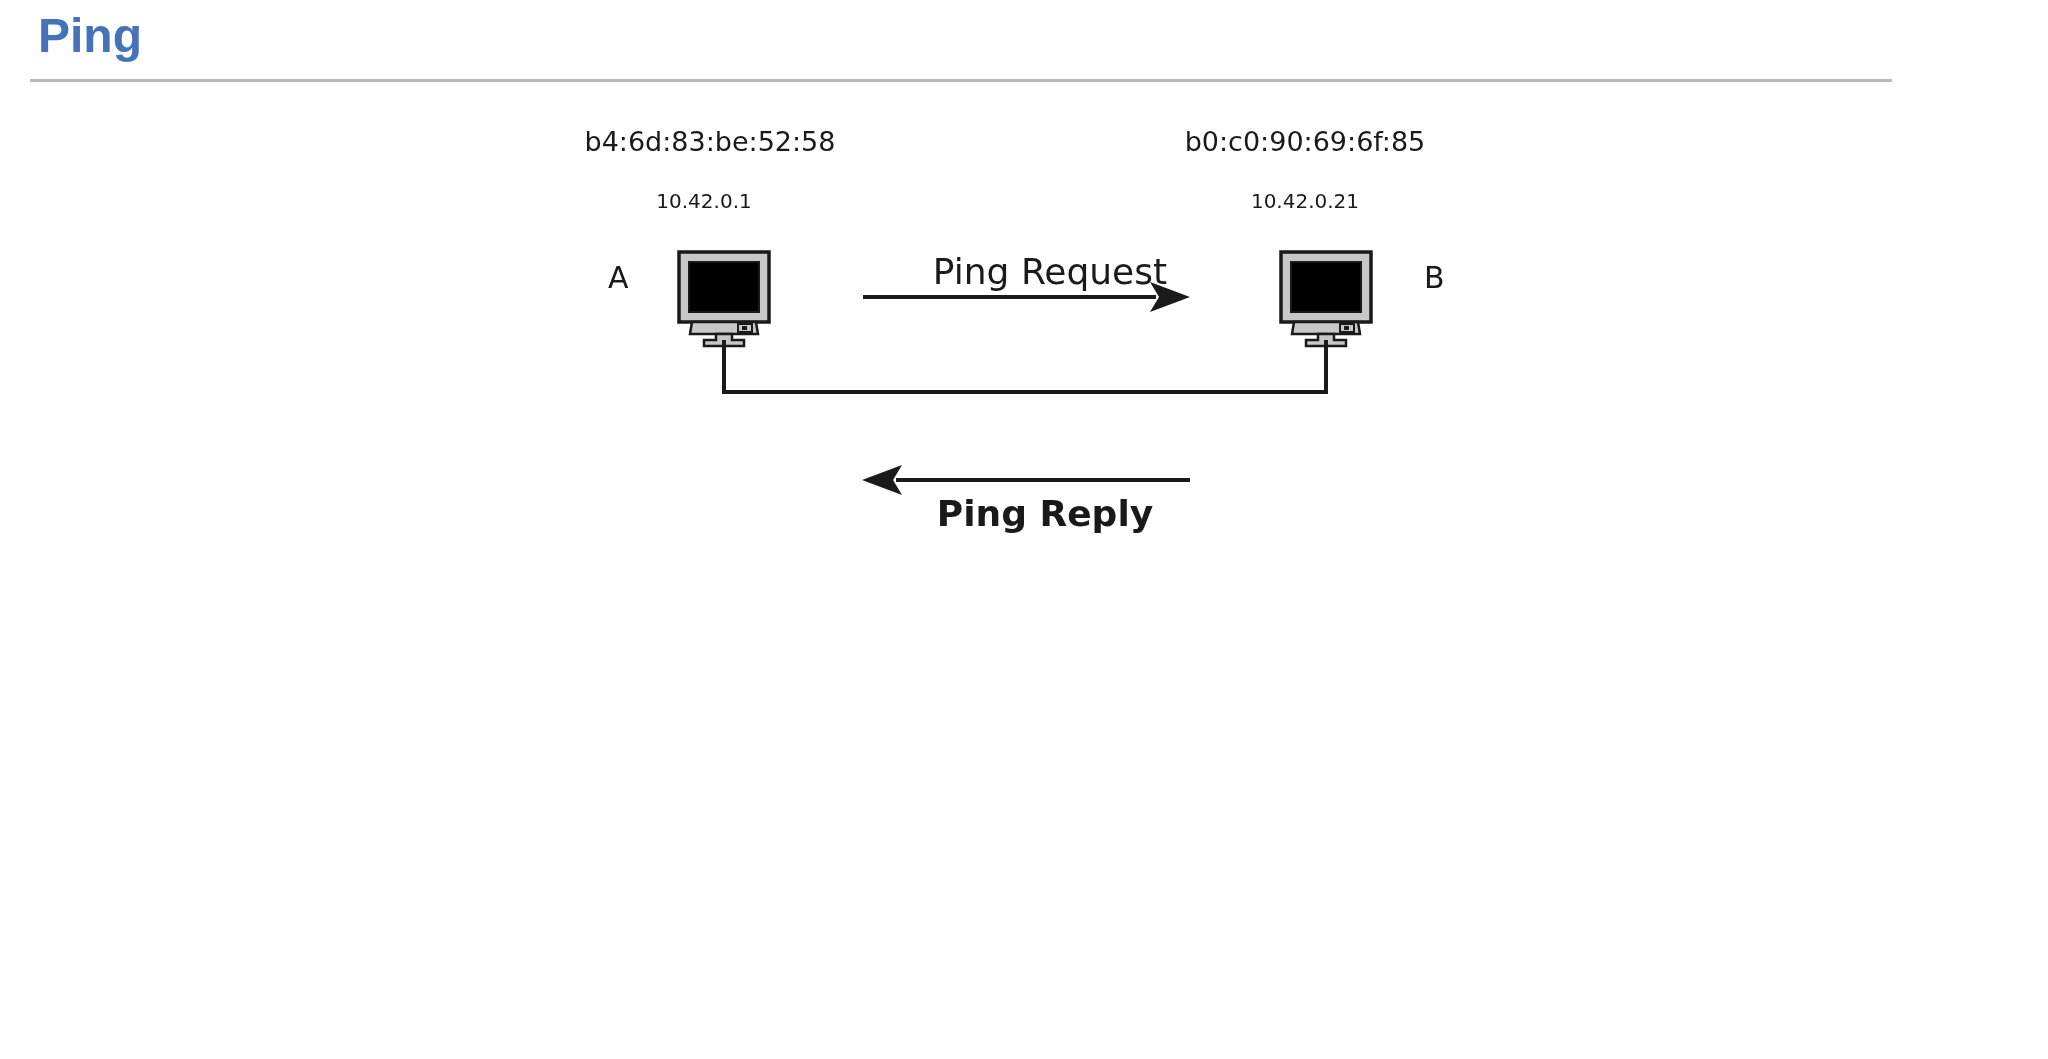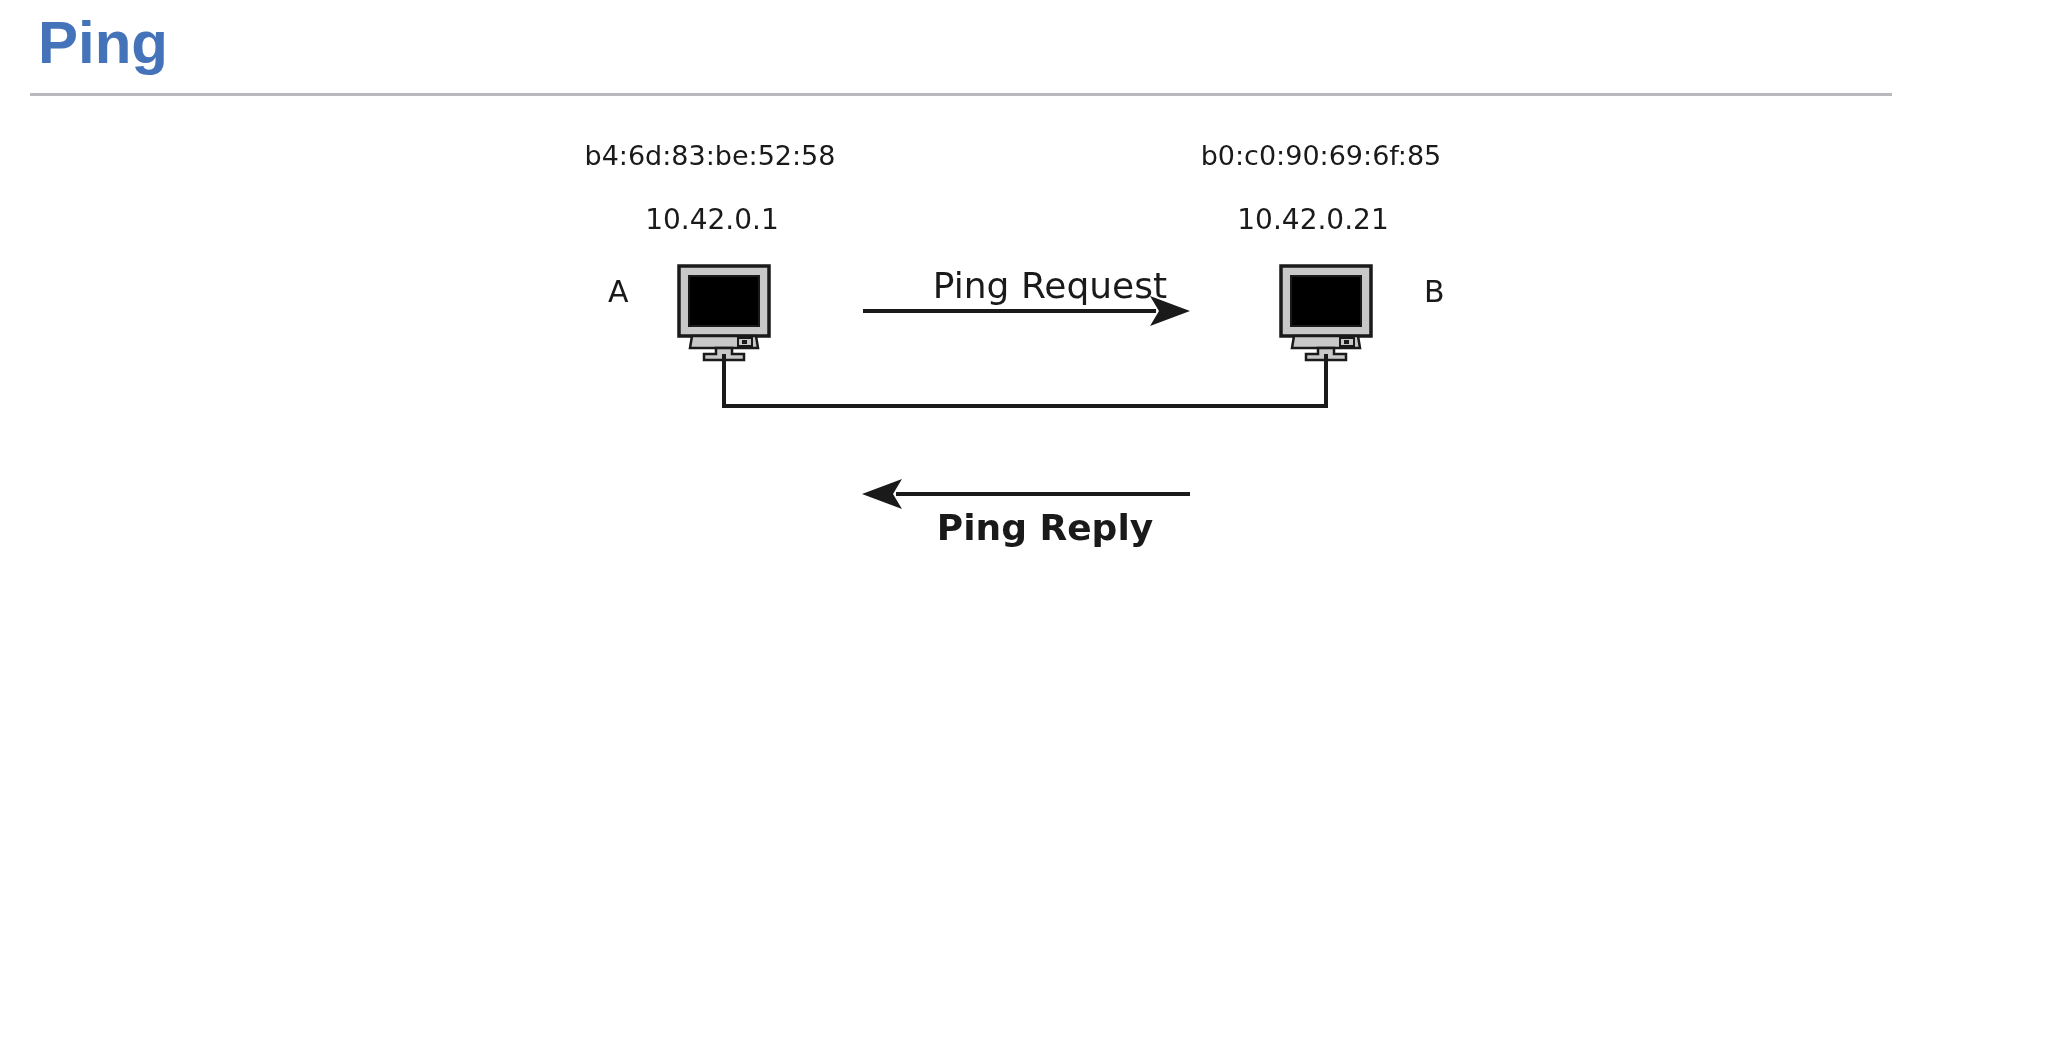--- a/index.html
+++ b/index.html
@@ -6,21 +6,21 @@
   html, body {
     width: 2048px;
     height: 1059px;
     background: #ffffff;
     font-family: "DejaVu Sans", sans-serif;
     overflow: hidden;
   }
   .page-title {
     font-family: "Liberation Sans", sans-serif;
     font-weight: bold;
-    font-size: 60px;
+    font-size: 48px;
     color: #4573b9;
     margin: 8px 0 0 38px;
     line-height: 1.15;
   }
   .title-rule {
     margin: 16px 0 0 30px;
     width: 1862px;
     height: 3px;
     background: #b9b9bd;
   }
@@ -29,35 +29,35 @@
     width: 1628px;
     height: 960px;
     text-align: center;
   }
   .diagram .label {
     position: absolute;
     color: #1a1a1a;
     white-space: nowrap;
   }
   .mac-label   { font-size: 27px; transform: translateX(-50%); }
-  .ip-label    { font-size: 28px; transform: translateX(-50%); margin-left: 8px; }
+  .ip-label    { font-size: 20px; transform: translateX(-50%); }
   .node-letter { font-size: 30px; }
   .arrow-label { font-size: 36px; transform: translateX(-50%); }
   .abs { position: absolute; }
 </style>
 </head>
 <body>
 
 <h1 class="page-title">Ping</h1>
 <div class="title-rule"></div>
 
 <div class="diagram">
 
   <div class="label mac-label" style="left:710px; top:44px;">b4:6d:83:be:52:58</div>
-  <div class="label mac-label" style="left:1305px; top:44px;margin-left:16px;">b0:c0:90:69:6f:85</div>
+  <div class="label mac-label" style="left:1305px; top:44px;">b0:c0:90:69:6f:85</div>
 
   <div class="label ip-label" style="left:704px; top:107px;">10.42.0.1</div>
   <div class="label ip-label" style="left:1305px; top:107px;">10.42.0.21</div>
 
   <div class="label node-letter" style="left:608px; top:178px;">A</div>
   <div class="label node-letter" style="left:1424px; top:178px;">B</div>
 
   <svg class="abs" style="left:676px; top:166px;" width="96" height="104" viewBox="0 0 96 104">
     <rect x="3" y="4" width="90" height="70" fill="#c8c8c8" stroke="#1a1a1a" stroke-width="3.5"></rect>
     <rect x="13" y="14" width="70" height="50" fill="#000000" stroke="#1a1a1a" stroke-width="2"></rect>

